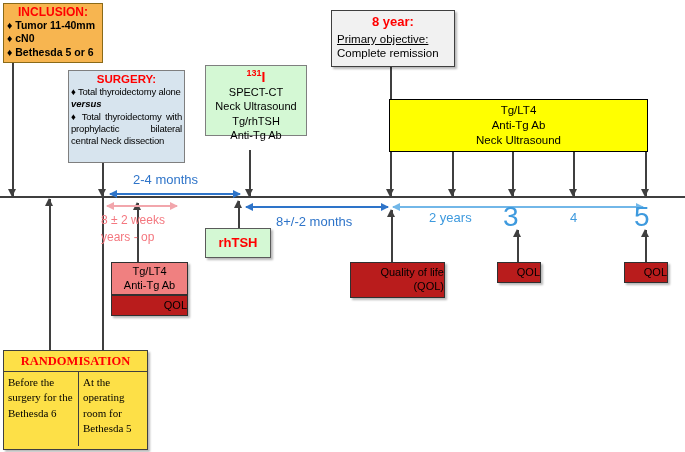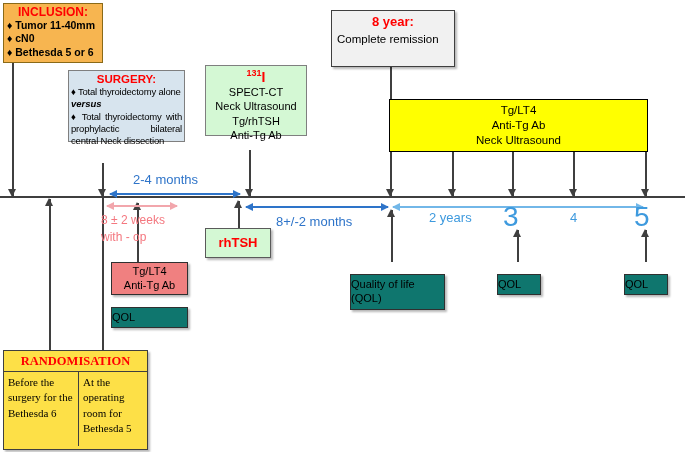--- a/index.html
+++ b/index.html
@@ -28,21 +28,21 @@
 
   
   .box{position:absolute;box-sizing:border-box;z-index:4;}
   .shadow{box-shadow:2px 2px 2px rgba(0,0,0,0.28);}
   .title{color:#ff0000;font-weight:bold;text-align:center;}
 
   .inclusion{left:3px;top:3px;width:100px;height:60px;background:#f7b550;border:1.5px solid #8a6a18;padding:1px 3px;}
   .inclusion .title{font-size:12px;}
   .inclusion .item{font-size:10.5px;line-height:1.28;white-space:nowrap;font-weight:bold;}
 
-  .surgery{left:68px;top:70px;width:117px;height:72px;background:#d7e4ee;border:1px solid #7f7f7f;padding:2px 2px;}
+  .surgery{left:68px;top:70px;width:117px;height:93px;background:#d7e4ee;border:1px solid #7f7f7f;padding:2px 2px;}
   .surgery .title{font-size:11.5px;margin-bottom:1px;}
   .surgery .item{font-size:9.5px;letter-spacing:-0.2px;line-height:1.3;}
   .surgery .one{white-space:nowrap;}
   .surgery .versus{font-size:9.5px;font-weight:bold;font-style:italic;line-height:1.3;}
   .surgery .just{text-align:justify;text-align-last:left;}
 
   .rai{left:205px;top:65px;width:102px;height:71px;background:#d4f8d4;border:1px solid #7f7f7f;padding:3px 2px;text-align:center;}
   .rai .title{font-size:14px;line-height:1.1;}
   .rai .title sup{font-size:9px;}
   .rai .line{font-size:11px;line-height:1.3;}
@@ -54,21 +54,21 @@
 
   .followup{left:389px;top:99px;width:259px;height:53px;background:#ffff00;border:1px solid #000;text-align:center;padding-top:3px;}
   .followup .line{font-size:11.5px;line-height:1.32;}
 
   .rhtsh{left:205px;top:228px;width:66px;height:30px;background:#d4f8d4;border:1px solid #5a5a5a;}
   .rhtsh .title{font-size:13px;line-height:28px;}
 
   .tglt4{left:111px;top:262px;width:77px;height:33px;background:#f08080;border:1px solid #303030;text-align:center;padding-top:2px;}
   .tglt4 .line{font-size:11px;line-height:1.25;}
 
-  .smallpink{background:#0f766e;border:1px solid #303030;text-align:left;font-size:11px;margin-top:12px;}
+  .smallpink{background:#b91c1c;border:1px solid #303030;text-align:right;font-size:11px;}
   .qolpost{left:111px;top:295px;width:77px;height:21px;line-height:19px;}
   .quallife{left:350px;top:262px;width:95px;height:36px;line-height:1.3;padding-top:2px;}
   .qol3{left:497px;top:262px;width:44px;height:21px;line-height:19px;}
   .qol5{left:624px;top:262px;width:44px;height:21px;line-height:19px;}
 
   .rand{left:3px;top:350px;width:145px;height:100px;background:#fde047;border:1px solid #3f3f3f;font-family:Liberation Serif, serif;}
   .rand .rtitle{font-size:12.5px;padding:3px 0 2px;border-bottom:1px solid #3f3f3f;}
   .rand .cells{display:flex;height:74px;}
   .rand .cell{font-size:11px;line-height:1.4;padding:3px 4px;flex:1;}
   .rand .cell.first{border-right:1px solid #3f3f3f;flex:0 0 66px;}
@@ -126,21 +126,21 @@
     </div>
 
   <div class="da" style="left:110px;top:193px;width:130px;color:#2e74c9;"></div>
   <div class="da" style="left:246px;top:206px;width:142px;color:#2e74c9;"></div>
   <div class="da" style="left:393px;top:206px;width:250px;color:#72b7e8;"></div>
   <div class="da" style="left:107px;top:205px;width:70px;color:#f2a6ac;"></div>
 
   <span class="lbl blue" style="left:133px;top:172px;">2-4 months</span>
   <span class="lbl blue" style="left:276px;top:214px;">8+/-2 months</span>
   <span class="lbl pinktx" style="left:101px;top:213px;">8 ± 2 weeks</span>
-  <span class="lbl pinktx" style="left:101px;top:230px;">with - op</span>
+  <span class="lbl pinktx" style="left:101px;top:230px;">years - op</span>
   <span class="lbl ltblue" style="left:429px;top:210px;">2 years</span>
   <span class="lbl bignum" style="left:503px;top:203px;">3</span>
   <span class="lbl ltblue" style="left:570px;top:210px;">4</span>
   <span class="lbl bignum" style="left:634px;top:203px;">5</span>
 
   <div class="box inclusion">
     <div class="title">INCLUSION:</div>
     <div class="item">♦ Tumor 11-40mm</div>
     <div class="item">♦ cN0</div>
     <div class="item">♦ Bethesda 5 or 6</div>
@@ -156,20 +156,21 @@
   <div class="box rai">
     <div class="title"><sup>131</sup><span>I</span></div>
     <div class="line">SPECT-CT</div>
     <div class="line">Neck Ultrasound</div>
     <div class="line">Tg/rhTSH</div>
     <div class="line">Anti-Tg Ab</div>
   </div>
 
   <div class="box oneyear shadow">
     <div class="title">8 year:</div>
+    <div class="obj">Primary objective:</div>
     <div class="val">Complete remission</div>
   </div>
 
   <div class="box followup">
     <div class="line">Tg/LT4</div>
     <div class="line">Anti-Tg Ab</div>
     <div class="line">Neck Ultrasound</div>
   </div>
 
   <div class="box rhtsh shadow">

